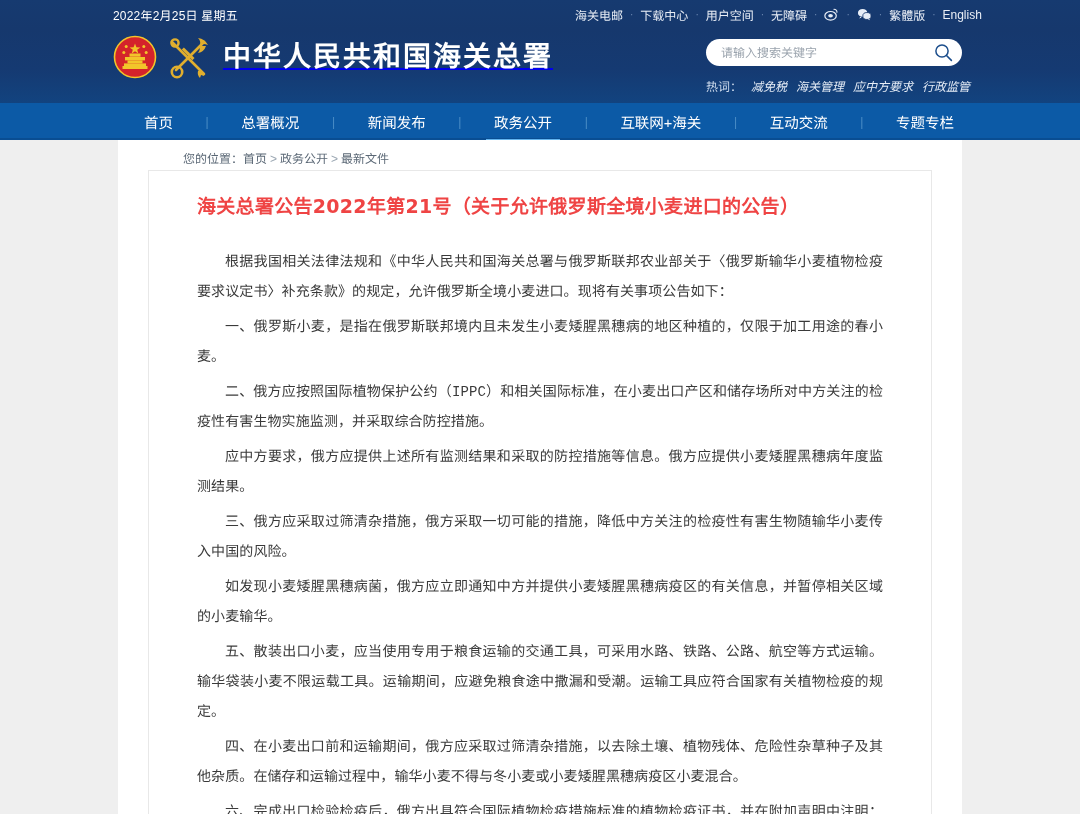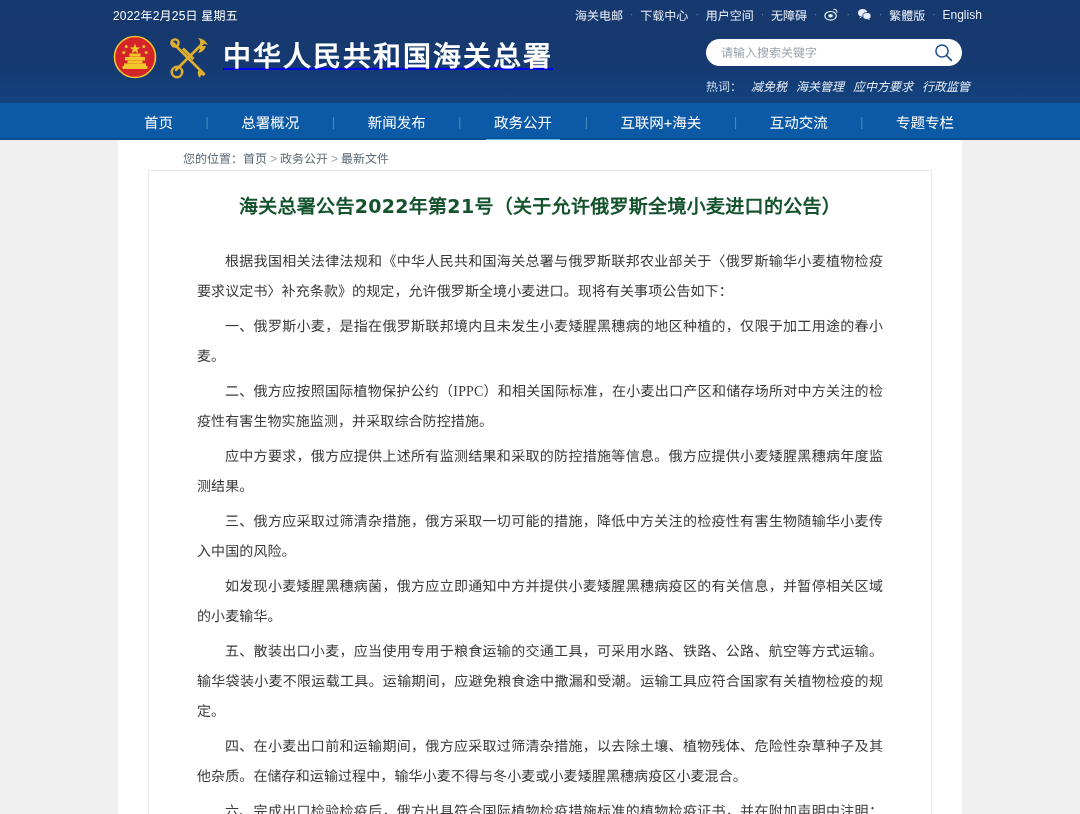--- a/index.html
+++ b/index.html
@@ -258,31 +258,31 @@
     bottom: 0;
     background: #ffffff;
     border: 1px solid #e8e8e8;
     border-bottom: none;
     box-shadow: 0 0 0 0 rgba(0,0,0,0);
   }
   .doc-inner {
     padding: 22px 48px 0 48px;
   }
   .doc-title {
-    text-align: center;
+    text-align: left;
     font-family: "DejaVu Sans", "Liberation Sans", sans-serif;
     font-size: 19px;
     font-weight: bold;
-    color: #14532d;
+    color: #ef4444;
     line-height: 1.45;
     letter-spacing: 0.3px;
     margin-bottom: 26px;
   }
   .doc-body p {
-    font-family: Liberation Serif, serif;
+    font-family: Liberation Mono, monospace;
     font-size: 14px;
     color: #3a3a3a;
     line-height: 30px;
     text-align: justify;
     text-justify: inter-ideograph;
     margin-bottom: 5px;
     letter-spacing: 0.1px;
   }
   .doc-body p.indent { text-indent: 2em; }
   .doc-body p.eng-mixed {

